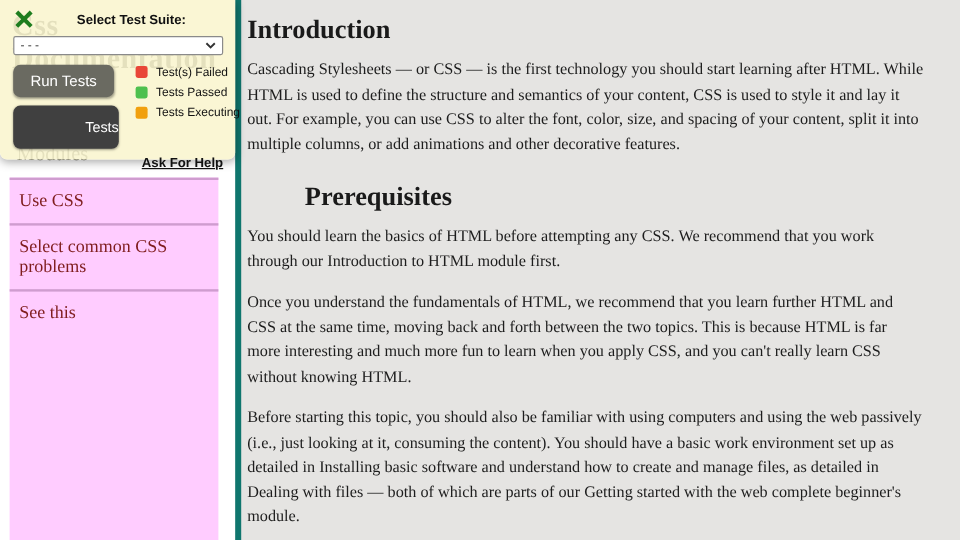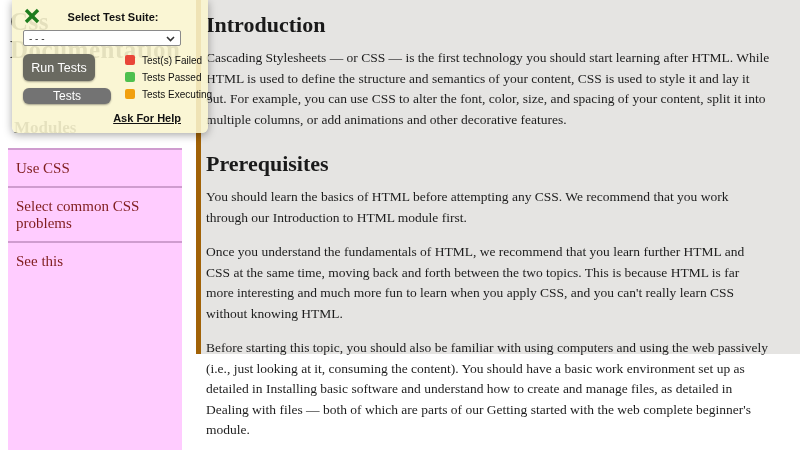--- a/index.html
+++ b/index.html
@@ -13,92 +13,92 @@
   
   .sidebar {
     position: absolute; left: 0; top: 0; width: 188px; height: 450px;
     background: #ffffff;
   }
   .sidebar h1 {
     font-size: 25px; font-weight: bold; color: #4a4a44;
     margin: 8px 0 0 10px; letter-spacing: 0.5px;
   }
   .sidebar h2 {
-    font-size: 17px; font-weight: bold; color: #55554e;
+    font-size: 17px; font-weight: normal; color: #55554e;
     margin: 54px 0 0 14px;
   }
   .module-list {
     list-style: none;
     margin: 10px 6px 0 8px;
     height: 312px;
     background: #ffccff;
     border-top: 2px solid #cf9ccf;
   }
   .module-list li {
     padding: 10px 8px 9px 8px;
     font-size: 15px; color: #7f1d1d;
     cursor: pointer;
   }
   .module-list li + li { border-top: 2px solid #cf9ccf; }
 
   
   .main {
-    position: absolute; left: 196px; top: 0; right: 0; height: 354px;
+    position: absolute; left: 196px; top: 0; right: 0; height: 450px;
     background: #e5e4e2;
-    border-left: 5px solid #a16207;
+    border-left: 5px solid #0f766e;
     padding: 0 30px 0 5px;
     color: #1d1d1d;
   }
   .main h2 {
     font-size: 22px; font-weight: bold; color: #1a1a1a;
     margin: 12px 0 10px 0;
   }
-  .main h2.second { margin-top: 21px; }
+  .main h2.second { margin-top: 21px; margin-left: 48px; }
   .main p {
     font-size: 13.5px; line-height: 20.5px; margin: 0 0 14px 0;
   }
   .main ul {
     margin: 0 0 14px 0; padding-left: 30px;
   }
   .main ul li {
     font-size: 13.5px; line-height: 20px;
   }
 
   
   .overlay {
-    position: absolute; left: 12px; top: 0; width: 196px; height: 133px;
+    position: absolute; left: 0; top: 0; width: 196px; height: 133px;
     background: rgba(249, 245, 206, 0.88);
     border-radius: 0 0 6px 6px;
     box-shadow: 0 2px 8px rgba(0,0,0,0.35);
     z-index: 5;
     font-family: "Liberation Sans", sans-serif;
-    padding: 5px 27px 4px 11px;
+    padding: 5px 10px 4px 11px;
   }
   .ov-row1 { display: flex; align-items: flex-start; }
   .close-btn { width: 18px; height: 18px; cursor: pointer; flex: 0 0 auto; margin-top: 2px; }
   .ov-title {
     flex: 1; text-align: center; font-size: 11px; font-weight: bold; color: #111;
     padding-top: 6px; padding-left: 4px;
   }
   .suite-select {
     margin-top: 5px; width: 100%; height: 16px;
     background: #ffffff; border: 1px solid #8a8a8a; border-radius: 2px;
     display: flex; align-items: center; justify-content: space-between;
     padding: 0 5px; font-size: 10px; color: #333; cursor: pointer;
   }
   .ov-row3 { display: flex; margin-top: 8px; }
   .btn-col { width: 88px; flex: 0 0 auto; }
   .btn {
-    display: block; width: 72px; border: none; cursor: pointer;
+    display: block; width: 84px; border: none; cursor: pointer;
     color: #ffffff; font-family: "Liberation Sans", sans-serif;
     border-radius: 6px; box-shadow: 0 1px 2px rgba(0,0,0,0.35);
     text-align: center;
   }
   .btn.run   { height: 27px; font-size: 12.5px; background: #6a6a61; margin-bottom: 7px; }
-  .btn.tests { height: 16px; font-size: 12px;  background: #737373; width: 88px; }
+  .btn.tests { height: 36px; font-size: 12px;  background: #404040; width: 88px; text-align: right; }
   .legend-col { flex: 1; padding-left: 14px; padding-top: 1px; }
   .legend-row { display: flex; margin-bottom: 6px; }
   .legend-swatch { width: 10px; height: 10px; border-radius: 2px; flex: 0 0 auto; margin-right: 7px; }
   .legend-label { font-size: 10px; color: #111; white-space: nowrap; }
   .help-row { text-align: right; margin-top: 2px; }
   .help-link {
     font-size: 11px; font-weight: bold; color: #111;
     text-decoration: underline; cursor: pointer;
   }
 </style>

